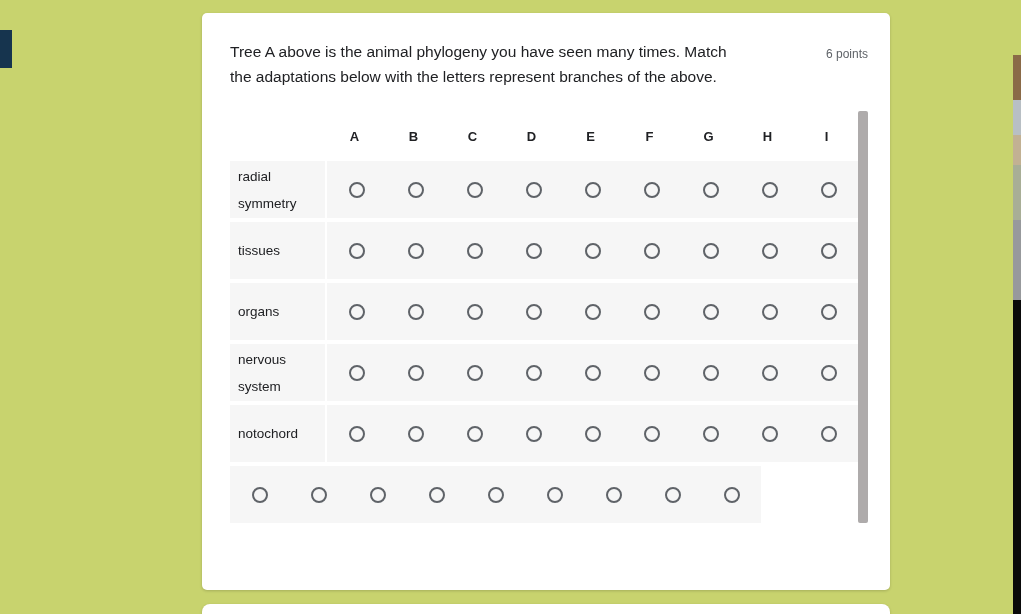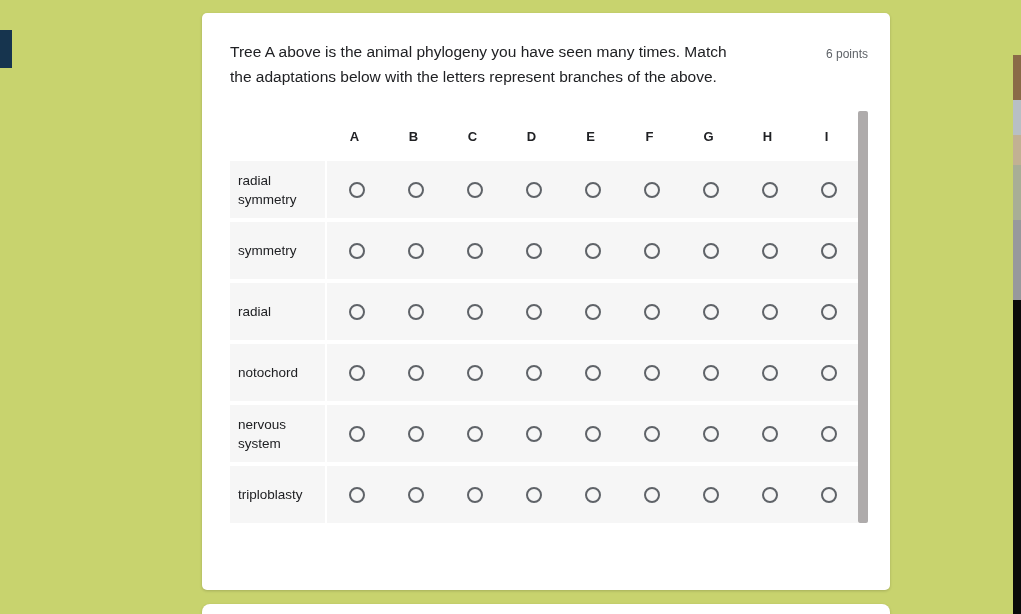--- a/index.html
+++ b/index.html
@@ -36,21 +36,21 @@
   .label-cell{width:95px;flex:0 0 95px;}
   .col-head{
     width:59px;flex:0 0 59px;text-align:center;
     font-size:13px;font-weight:bold;color:var(--text);
   }
   .grid-row{display:flex;height:57px;margin-bottom:4px;}
   .grid-row .label-cell{
     background:var(--row-bg);
     display:flex;align-items:center;
     padding:0 6px 0 8px;margin-right:2px;
-    font-size:13.5px;line-height:19px;color:var(--text);
+    font-size:13.5px;line-height:27px;color:var(--text);
   }
   .cells{display:flex;background:var(--row-bg);}
   .cell{width:59px;flex:0 0 59px;display:flex;align-items:center;justify-content:center;}
   .radio{
     width:16px;height:16px;border:2px solid var(--radio);
     border-radius:50%;cursor:pointer;background:transparent;
   }
   .scrollbar{position:absolute;right:0;top:0;width:10px;height:412px;}
   .thumb{width:10px;height:100%;background:var(--thumb);border-radius:2px;}
   .next-card{
@@ -123,53 +123,85 @@
               </div>
               <div class="cell">
                 <span class="radio"></span>
               </div>
               <div class="cell">
                 <span class="radio"></span>
               </div>
             </div>
           </div>
           <div class="grid-row">
-            <div class="label-cell">symmetry</div>
-            <div class="cells">
-              <div class="cell">
-                <span class="radio"></span>
-              </div>
-              <div class="cell">
-                <span class="radio"></span>
-              </div>
-              <div class="cell">
-                <span class="radio"></span>
-              </div>
-              <div class="cell">
-                <span class="radio"></span>
-              </div>
-              <div class="cell">
-                <span class="radio"></span>
-              </div>
-              <div class="cell">
-                <span class="radio"></span>
-              </div>
-              <div class="cell">
-                <span class="radio"></span>
-              </div>
-              <div class="cell">
-                <span class="radio"></span>
-              </div>
-              <div class="cell">
-                <span class="radio"></span>
-              </div>
-            </div>
-          </div>
-          <div class="grid-row">
-            <div class="label-cell">radial</div>
+            <div class="label-cell">tissues</div>
+            <div class="cells">
+              <div class="cell">
+                <span class="radio"></span>
+              </div>
+              <div class="cell">
+                <span class="radio"></span>
+              </div>
+              <div class="cell">
+                <span class="radio"></span>
+              </div>
+              <div class="cell">
+                <span class="radio"></span>
+              </div>
+              <div class="cell">
+                <span class="radio"></span>
+              </div>
+              <div class="cell">
+                <span class="radio"></span>
+              </div>
+              <div class="cell">
+                <span class="radio"></span>
+              </div>
+              <div class="cell">
+                <span class="radio"></span>
+              </div>
+              <div class="cell">
+                <span class="radio"></span>
+              </div>
+            </div>
+          </div>
+          <div class="grid-row">
+            <div class="label-cell">organs</div>
+            <div class="cells">
+              <div class="cell">
+                <span class="radio"></span>
+              </div>
+              <div class="cell">
+                <span class="radio"></span>
+              </div>
+              <div class="cell">
+                <span class="radio"></span>
+              </div>
+              <div class="cell">
+                <span class="radio"></span>
+              </div>
+              <div class="cell">
+                <span class="radio"></span>
+              </div>
+              <div class="cell">
+                <span class="radio"></span>
+              </div>
+              <div class="cell">
+                <span class="radio"></span>
+              </div>
+              <div class="cell">
+                <span class="radio"></span>
+              </div>
+              <div class="cell">
+                <span class="radio"></span>
+              </div>
+            </div>
+          </div>
+          <div class="grid-row">
+            <div class="label-cell">nervous system</div>
             <div class="cells">
               <div class="cell">
                 <span class="radio"></span>
               </div>
               <div class="cell">
                 <span class="radio"></span>
               </div>
               <div class="cell">
                 <span class="radio"></span>
               </div>
@@ -219,53 +251,20 @@
               </div>
               <div class="cell">
                 <span class="radio"></span>
               </div>
               <div class="cell">
                 <span class="radio"></span>
               </div>
             </div>
           </div>
           <div class="grid-row">
-            <div class="label-cell">nervous system</div>
-            <div class="cells">
-              <div class="cell">
-                <span class="radio"></span>
-              </div>
-              <div class="cell">
-                <span class="radio"></span>
-              </div>
-              <div class="cell">
-                <span class="radio"></span>
-              </div>
-              <div class="cell">
-                <span class="radio"></span>
-              </div>
-              <div class="cell">
-                <span class="radio"></span>
-              </div>
-              <div class="cell">
-                <span class="radio"></span>
-              </div>
-              <div class="cell">
-                <span class="radio"></span>
-              </div>
-              <div class="cell">
-                <span class="radio"></span>
-              </div>
-              <div class="cell">
-                <span class="radio"></span>
-              </div>
-            </div>
-          </div>
-          <div class="grid-row">
-            <div class="label-cell">triploblasty</div>
             <div class="cells">
               <div class="cell">
                 <span class="radio"></span>
               </div>
               <div class="cell">
                 <span class="radio"></span>
               </div>
               <div class="cell">
                 <span class="radio"></span>
               </div>

